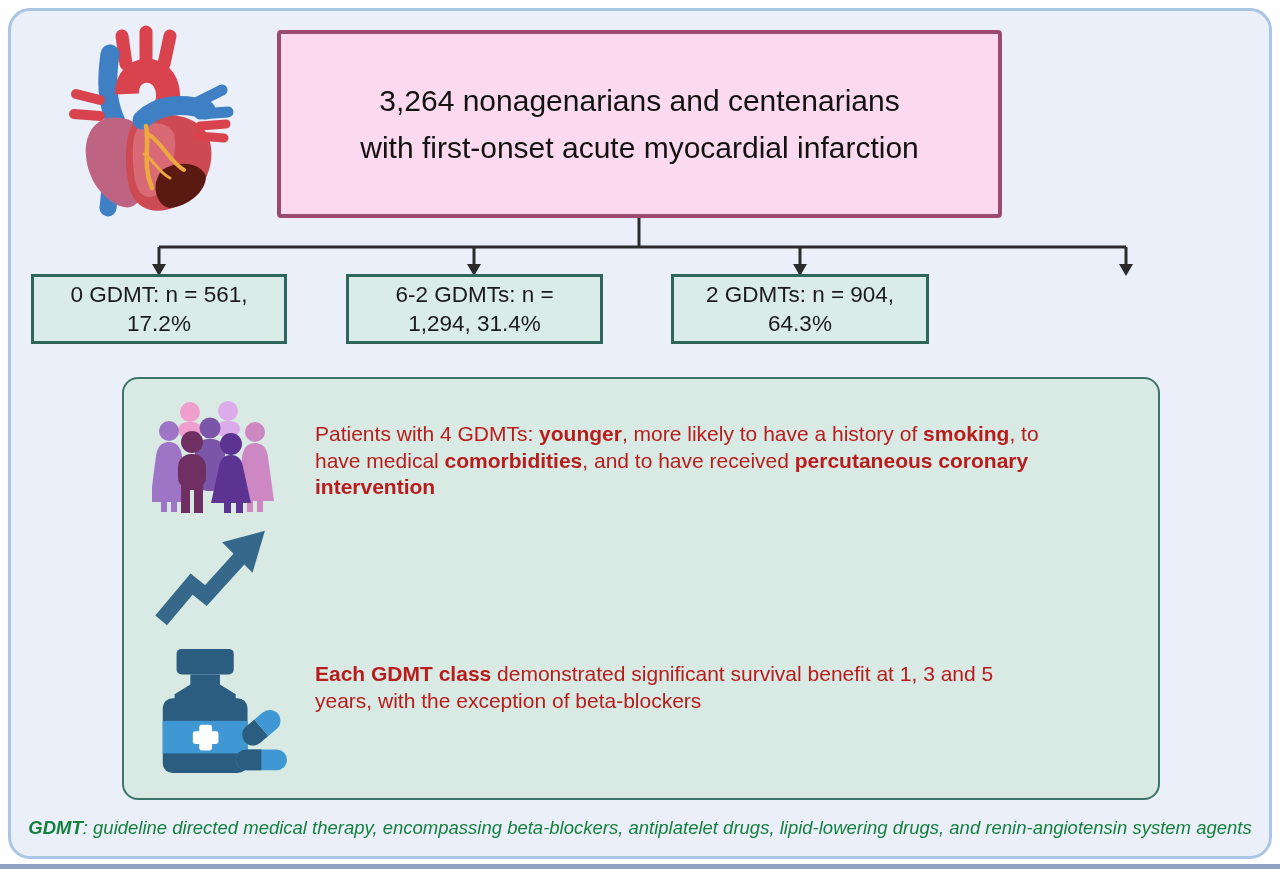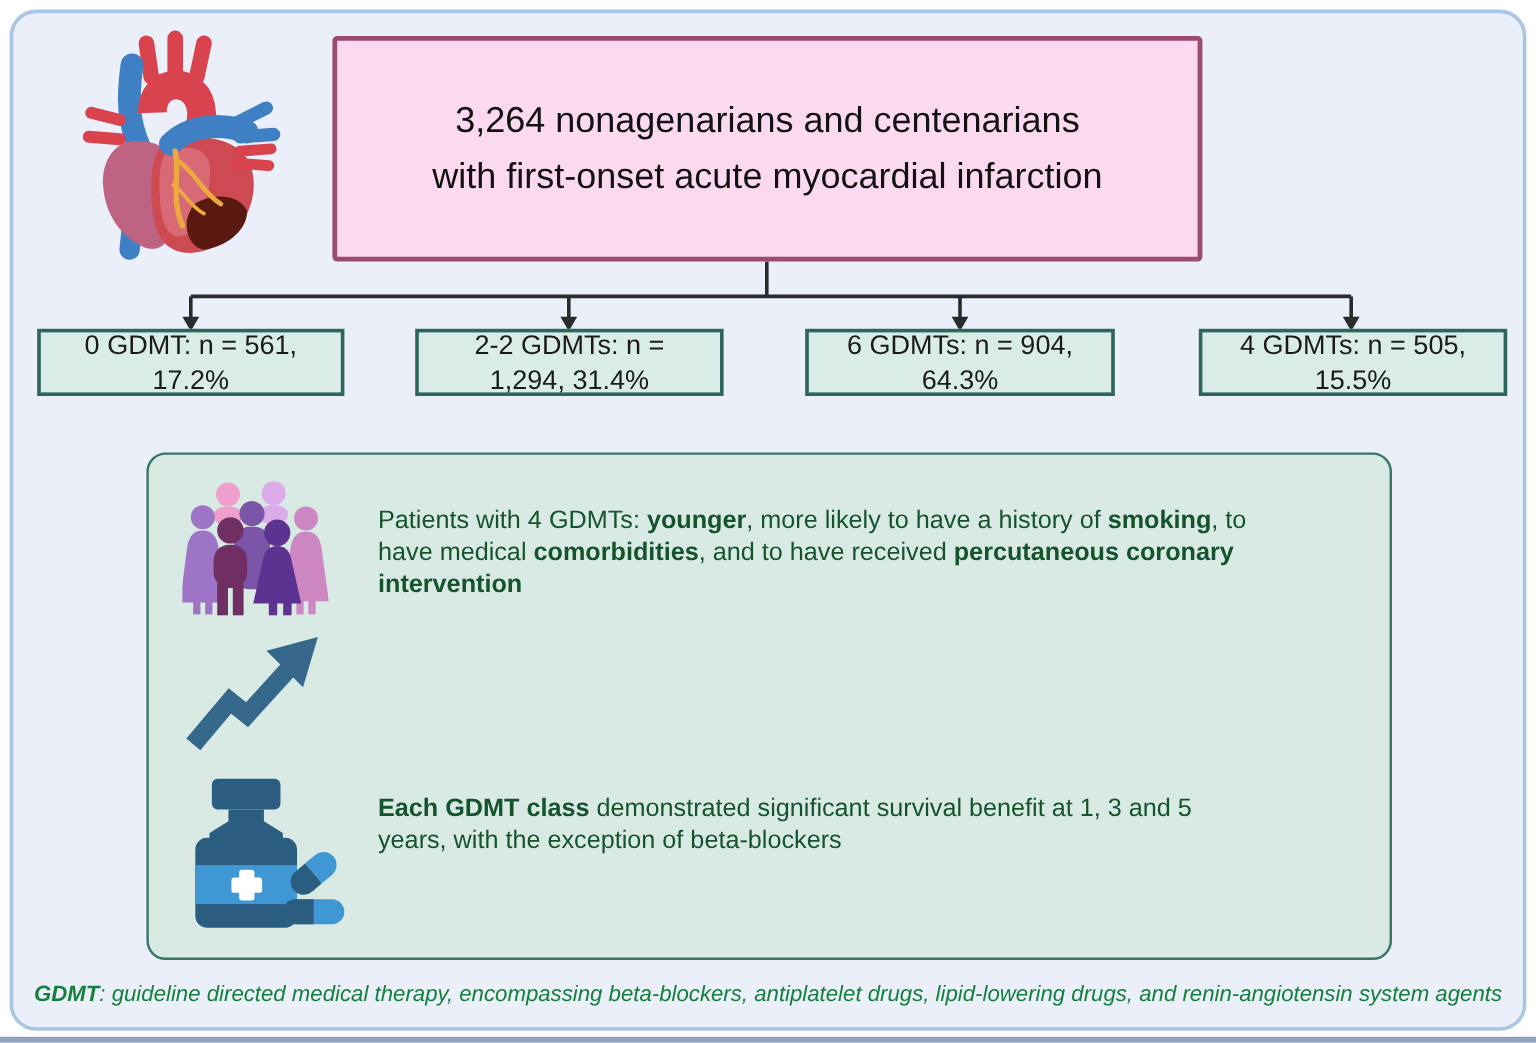--- a/index.html
+++ b/index.html
@@ -13,32 +13,32 @@
   .stage{position:relative;width:1280px;height:869px;background:#ffffff;overflow:hidden;}
   .canvas{position:absolute;top:8px;left:8px;right:8px;bottom:10px;
     background:var(--canvas-bg);border:3px solid var(--canvas-border);border-radius:22px;}
   .bottom-band{position:absolute;left:0;right:0;bottom:0;height:5px;background:var(--bottom-band);}
   .heart{position:absolute;left:50px;top:22px;width:190px;height:195px;}
   .title-box{position:absolute;left:277px;top:30px;width:725px;height:188px;
     background:var(--title-box-bg);border:4px solid var(--title-box-border);border-radius:4px;
     display:flex;flex-direction:column;justify-content:center;align-items:center;
     font-size:30px;line-height:47px;color:#121212;}
   .connector{position:absolute;left:0;top:218px;width:1280px;height:62px;}
-  .cohort-box{position:absolute;top:274px;height:56px;background:var(--cohort-box-bg);
+  .cohort-box{position:absolute;top:274px;height:70px;background:var(--cohort-box-bg);
     border:3px solid var(--cohort-box-border);display:flex;flex-direction:column;
     justify-content:center;align-items:center;font-size:22.5px;line-height:29px;text-align:center;}
   .cb1{left:31px;width:256px;} .cb2{left:346px;width:257px;}
   .cb3{left:671px;width:258px;} .cb4{left:999px;width:257px;}
   .summary{position:absolute;left:122px;top:377px;width:1038px;height:423px;
     background:var(--summary-bg);border:2.5px solid var(--summary-border);border-radius:16px;}
   .icon{position:absolute;}
   .ic-crowd{left:152px;top:398px;width:125px;height:115px;}
   .ic-trend{left:152px;top:527px;width:122px;height:100px;}
   .ic-pill{left:140px;top:643px;width:150px;height:138px;}
-  .finding{position:absolute;left:315px;width:725px;font-size:21px;line-height:26.5px;color:#14532d;}
+  .finding{position:absolute;left:315px;width:725px;font-size:21px;line-height:26.5px;color:#b91c1c;}
   .f1{top:421px;} .f2{top:548px;} .f3{top:661px;}
   .finding b{font-weight:700;}
   .footnote{position:absolute;left:0;right:0;top:817px;text-align:center;
     font-size:18.5px;font-style:italic;color:#15803d;}
   .footnote .term{font-weight:700;}
 </style>
 </head>
 <body>
 
 <div class="stage">
@@ -83,30 +83,26 @@
     <polygon points="467,46 481,46 474,58" fill="var(--connector)"></polygon>
     <polygon points="793,46 807,46 800,58" fill="var(--connector)"></polygon>
     <polygon points="1119,46 1133,46 1126,58" fill="var(--connector)"></polygon>
   </svg>
 
   <div class="cohort-box cb1">
     <div>0 GDMT: n = 561,</div>
     <div>17.2%</div>
   </div>
   <div class="cohort-box cb2">
-    <div>2-2 GDMTs: n =</div>
+    <div>6-2 GDMTs: n =</div>
     <div>1,294, 31.4%</div>
   </div>
   <div class="cohort-box cb3">
-    <div>6 GDMTs: n = 904,</div>
+    <div>2 GDMTs: n = 904,</div>
     <div>64.3%</div>
-  </div>
-  <div class="cohort-box cb4">
-    <div>4 GDMTs: n = 505,</div>
-    <div>15.5%</div>
   </div>
 
   <div class="summary"></div>
 
   <svg class="icon ic-crowd" viewBox="0 0 125 115">
     <g>
       <circle cx="38" cy="14" r="10" fill="#ef9fcb"></circle>
         <rect x="26" y="24" width="24" height="16" rx="10" fill="#ef9fcb"></rect>
       <circle cx="76" cy="13" r="10" fill="#dcabe9"></circle>
         <rect x="64" y="23" width="24" height="16" rx="10" fill="#dcabe9"></rect>

